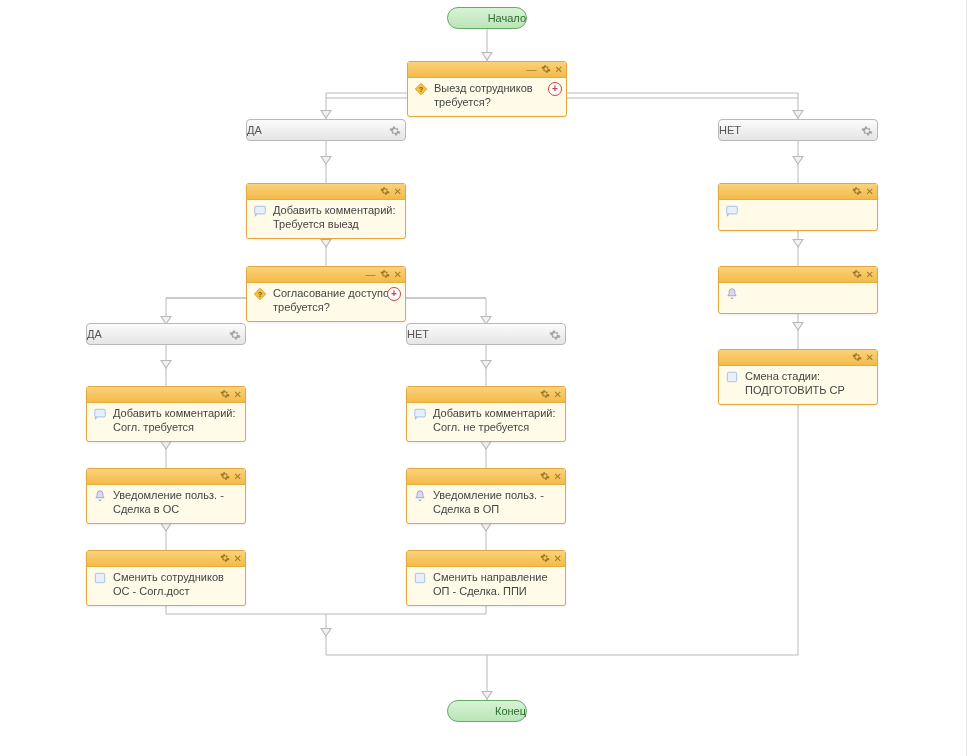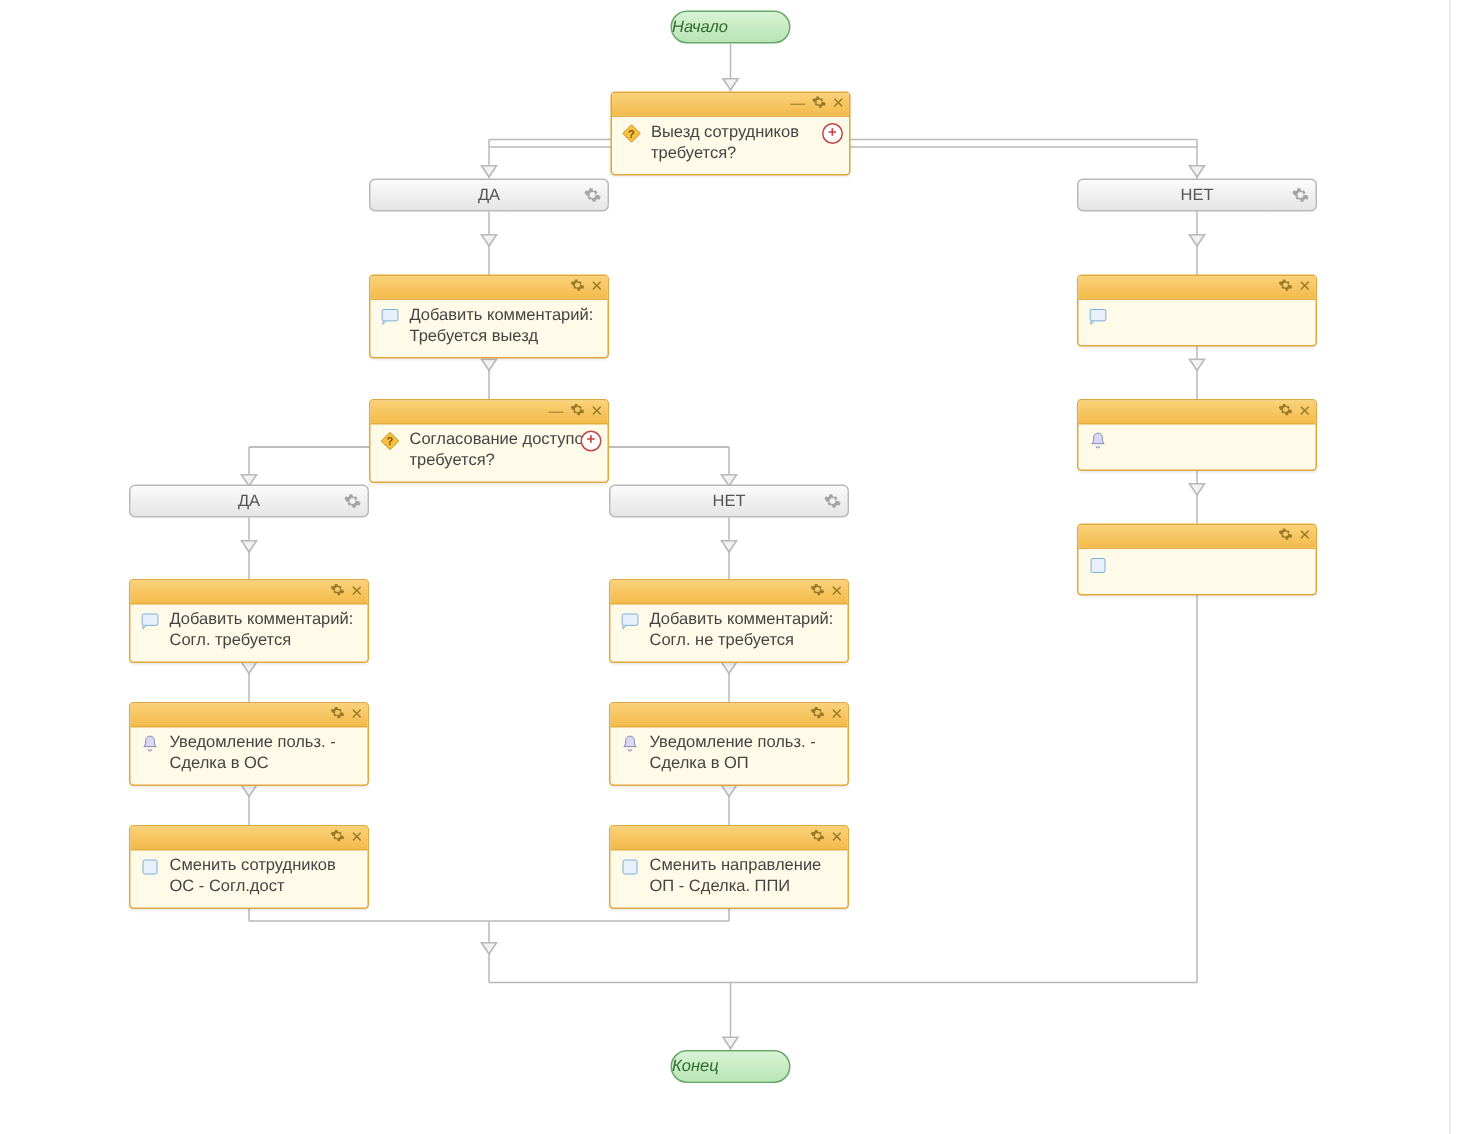--- a/index.html
+++ b/index.html
@@ -18,36 +18,35 @@
     height: 100%;
   }
   
   .terminal {
     position: absolute;
     width: 80px;
     height: 22px;
     border: 1px solid #67a867;
     border-radius: 11px;
     background: linear-gradient(#d7f3d5, #b9e5b6);
-    text-align: left;
+    text-align: right;
     line-height: 20px;
     color: #2f6b2f;
     font-size: 11px;
-    font-style: italic;
   }
   
   .branch {
     position: absolute;
     width: 160px;
     height: 22px;
     border: 1px solid #b8b8b8;
     border-radius: 4px;
     background: linear-gradient(#fbfbfb, #e5e5e5);
     line-height: 20px;
-    text-align: center;
+    text-align: left;
     color: #555;
     font-size: 11px;
   }
   .branch .gear {
     position: absolute;
     right: 4px;
     top: 3px;
     color: #a5a5a5;
   }
   
@@ -394,20 +393,21 @@
             <path fill="#9a7a2a" d="M12 8a4 4 0 1 0 0 8 4 4 0 0 0 0-8zm9 4a7 7 0 0 1-.1 1.2l2 1.6-2 3.4-2.4-1a7 7 0 0 1-2 1.2l-.4 2.6h-4l-.4-2.6a7 7 0 0 1-2-1.2l-2.4 1-2-3.4 2-1.6A7 7 0 0 1 3 12a7 7 0 0 1 .1-1.2l-2-1.6 2-3.4 2.4 1a7 7 0 0 1 2-1.2L7.9 3h4l.4 2.6a7 7 0 0 1 2 1.2l2.4-1 2 3.4-2 1.6c.1.4.1.8.1 1.2z"></path>
           </svg></span>
       <span>✕</span>
     </div>
     <div class="body">
       <span class="icon ic-square">
         <svg width="14" height="14" viewBox="0 0 24 24">
             <rect x="4" y="4" width="16" height="16" rx="2" fill="#e8f1fb" stroke="#6aa3d6"></rect>
           </svg>
       </span>
+      <span class="label">Смена стадии: ПОДГОТОВИТЬ СР</span>
     </div>
   </div>
 
   <div class="node" style="left:86px; top:386px;">
     <div class="titlebar">
       <span><svg width="10" height="10" viewBox="0 0 24 24">
             <path fill="#9a7a2a" d="M12 8a4 4 0 1 0 0 8 4 4 0 0 0 0-8zm9 4a7 7 0 0 1-.1 1.2l2 1.6-2 3.4-2.4-1a7 7 0 0 1-2 1.2l-.4 2.6h-4l-.4-2.6a7 7 0 0 1-2-1.2l-2.4 1-2-3.4 2-1.6A7 7 0 0 1 3 12a7 7 0 0 1 .1-1.2l-2-1.6 2-3.4 2.4 1a7 7 0 0 1 2-1.2L7.9 3h4l.4 2.6a7 7 0 0 1 2 1.2l2.4-1 2 3.4-2 1.6c.1.4.1.8.1 1.2z"></path>
           </svg></span>
       <span>✕</span>
     </div>

